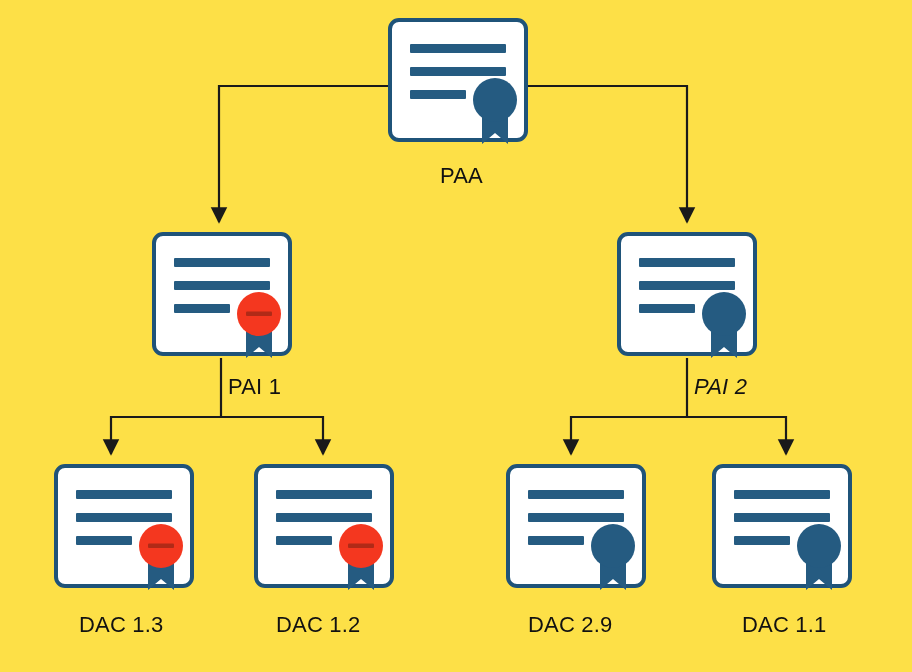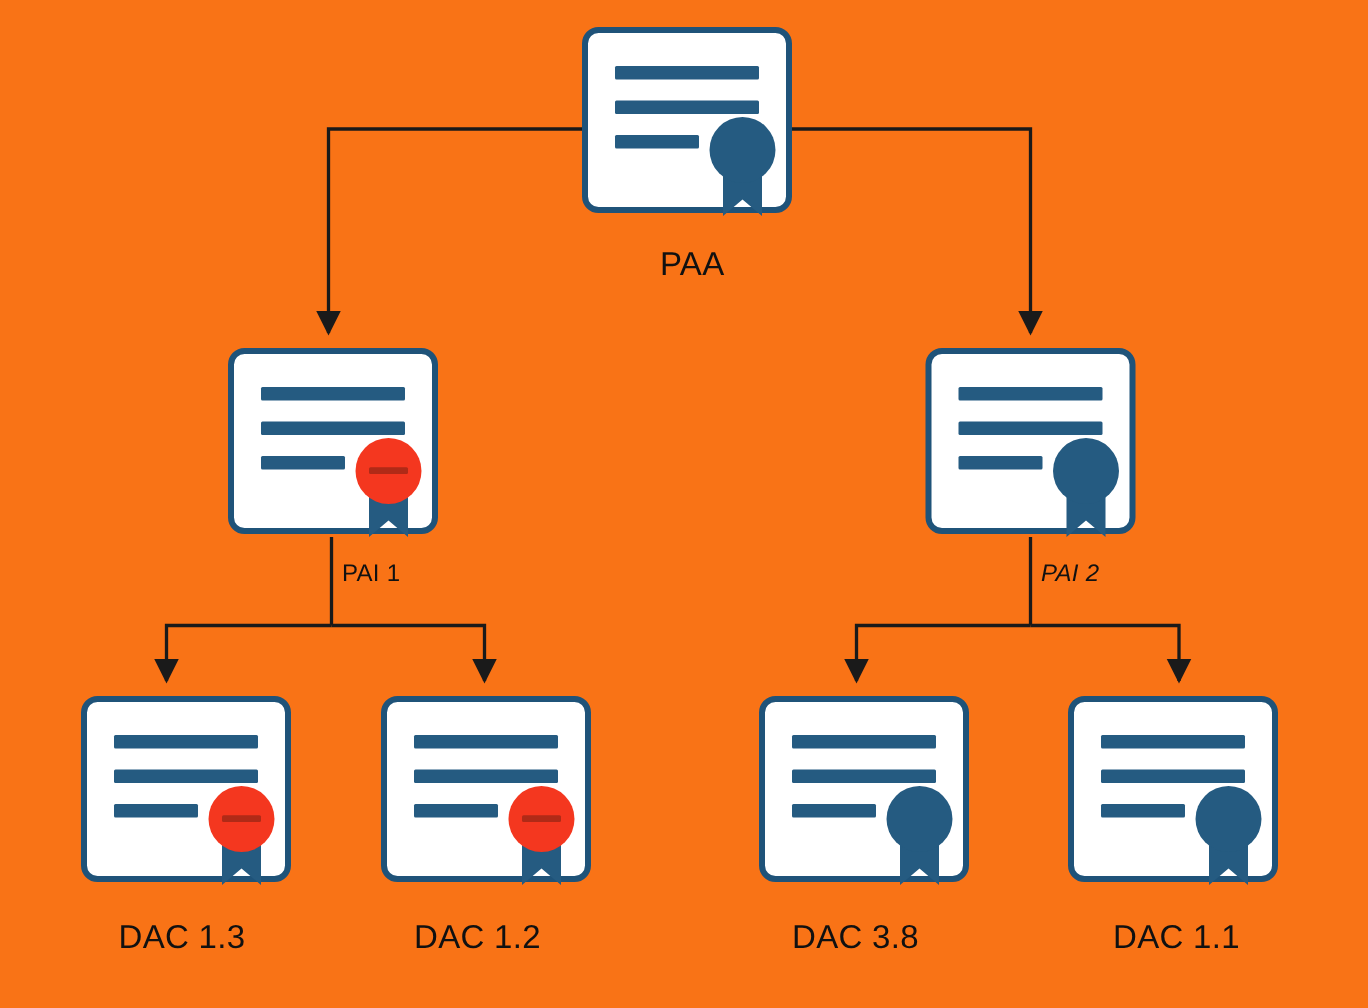--- a/index.html
+++ b/index.html
@@ -7,21 +7,21 @@
     padding: 0;
     background: #ffffff;
   }
   body {
     font-family: "Liberation Sans", sans-serif;
   }
   #canvas {
     position: relative;
     width: 912px;
     height: 672px;
-    background: #f97316;
+    background: #fde047;
     overflow: hidden;
   }
   .edges {
     position: absolute;
     left: 0;
     top: 0;
     width: 912px;
     height: 672px;
     pointer-events: none;
   }
@@ -60,21 +60,21 @@
   }
   .node-label {
     position: absolute;
     font-size: 22px;
     color: #111111;
     white-space: nowrap;
     letter-spacing: 0.2px;
   }
   .edge-label {
     position: absolute;
-    font-size: 16px;
+    font-size: 22px;
     color: #111111;
     white-space: nowrap;
     letter-spacing: 0.2px;
   }
 </style>
 </head>
 <body>
 
 <div id="canvas">
 
@@ -187,21 +187,21 @@
           <div class="cert-line" style="top: 49px; left: 22px; width: 96px; background: rgb(37, 91, 129);"></div>
           <div class="cert-line" style="top: 72px; left: 22px; width: 56px; background: rgb(37, 91, 129);"></div>
         </div>
         <div class="seal" style="left: 78px; top: 54px;">
           <svg width="58" height="76" viewBox="0 0 58 76">
             <path d="M 16 36 L 16 72 L 29 61 L 42 72 L 42 36 Z" fill="#255b81"></path>
             <circle cx="29" cy="28" r="22" fill="#255b81"></circle>
           </svg>
         </div>
       </div>
-      <div class="node-label" style="left: 528px; top: 612px; color: rgb(17, 17, 17);">DAC 3.8</div>
+      <div class="node-label" style="left: 528px; top: 612px; color: rgb(17, 17, 17);">DAC 2.9</div>
       <div class="node" style="left: 712px; top: 464px; width: 140px; height: 124px;">
         <div class="cert-box" style="width: 140px; height: 124px; border-color: rgb(31, 83, 121);"></div>
         <div class="cert-lines">
           <div class="cert-line" style="top: 26px; left: 22px; width: 96px; background: rgb(37, 91, 129);"></div>
           <div class="cert-line" style="top: 49px; left: 22px; width: 96px; background: rgb(37, 91, 129);"></div>
           <div class="cert-line" style="top: 72px; left: 22px; width: 56px; background: rgb(37, 91, 129);"></div>
         </div>
         <div class="seal" style="left: 78px; top: 54px;">
           <svg width="58" height="76" viewBox="0 0 58 76">
             <path d="M 16 36 L 16 72 L 29 61 L 42 72 L 42 36 Z" fill="#255b81"></path>

